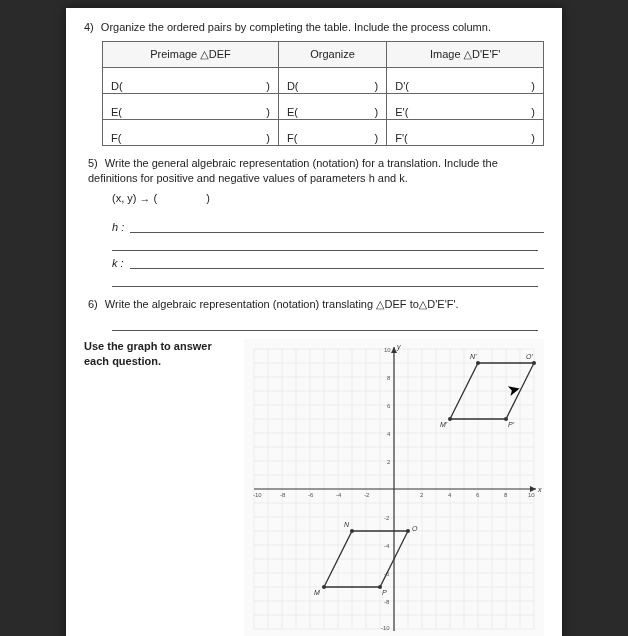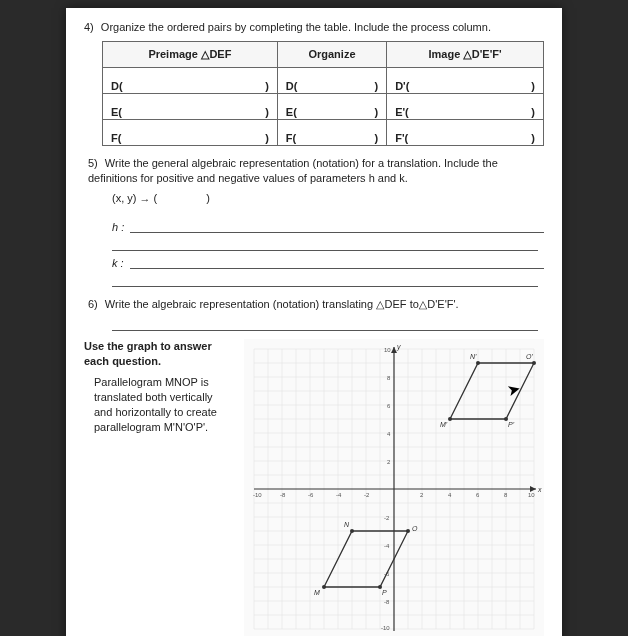--- a/index.html
+++ b/index.html
@@ -30,21 +30,21 @@
     table.tbl {
       border-collapse: collapse;
       width: 100%;
       margin-left: 18px;
       width: calc(100% - 18px);
     }
     table.tbl th, table.tbl td {
       border: 1px solid #666;
       padding: 4px 6px;
       text-align: center;
-      font-weight: bold;
+      font-weight: normal;
       height: 26px;
       font-size: 11px;
     }
     table.tbl th { background: #f6f6f6; }
     .pair-cell { position: relative; }
     .pair-cell .open { position:absolute; left:8px; }
     .pair-cell .close { position:absolute; right:8px; }
     .q5 { margin: 10px 0 10px 4px; }
     .notation { margin: 4px 0 17px 24px; }
     .paramline {
@@ -77,21 +77,21 @@
     .lower {
       display: flex;
       gap: 12px;
       margin-top: 8px;
     }
     .lower .left {
       width: 168px;
       font-size: 11px;
       line-height: 1.35;
     }
-    .lower .left .usehdr { font-weight: bold; margin-bottom: 6px; }
+    .lower .left .usehdr { font-weight: bold; margin-bottom: 18px; }
     .lower .left .desc { margin-left: 10px; }
     .graph-wrap {
       flex: 1;
       display: flex;
       justify-content: center;
     }
     svg.graph { background: #fafafa; border: none; }
     .tick-label { font-size: 6px; fill: #555; }
     .pt-label { font-size: 7px; font-style: italic; fill: #333; }
     .cursor-icon {
@@ -195,21 +195,20 @@
     <div class="prompt">
       <span class="qnum">6)</span>
       <span>Write the algebraic representation (notation) translating △DEF to△D'E'F'.</span>
     </div>
     <div class="lineunder"></div>
   </div>
 
   <div class="lower">
     <div class="left">
       <div class="usehdr">Use the graph to answer each question.</div>
-      <div class="desc">Parallelogram MNOP is translated both vertically and horizontally to create parallelogram M'N'O'P'.</div>
     </div>
     <div class="graph-wrap">
       <svg class="graph" width="300" height="300" viewBox="0 0 300 300">
 
         <g stroke="#ddd" stroke-width="0.5">
           <line x1="10" y1="10" x2="10" y2="290"></line>
               <line x1="24" y1="10" x2="24" y2="290"></line>
               <line x1="38" y1="10" x2="38" y2="290"></line>
               <line x1="52" y1="10" x2="52" y2="290"></line>
               <line x1="66" y1="10" x2="66" y2="290"></line>

